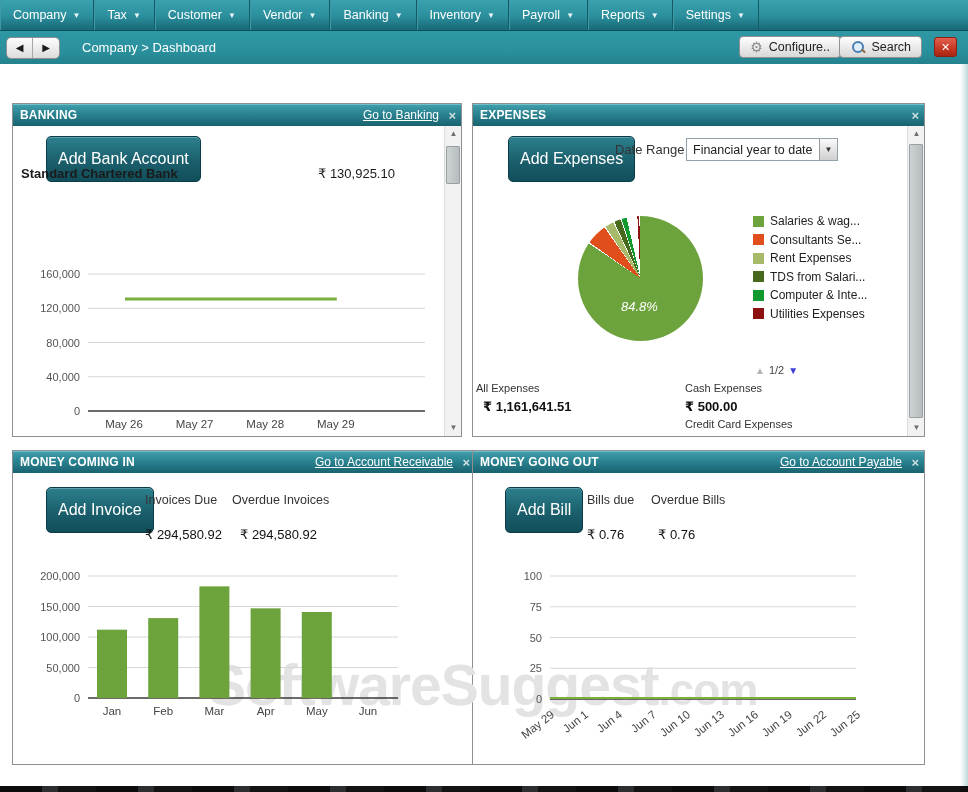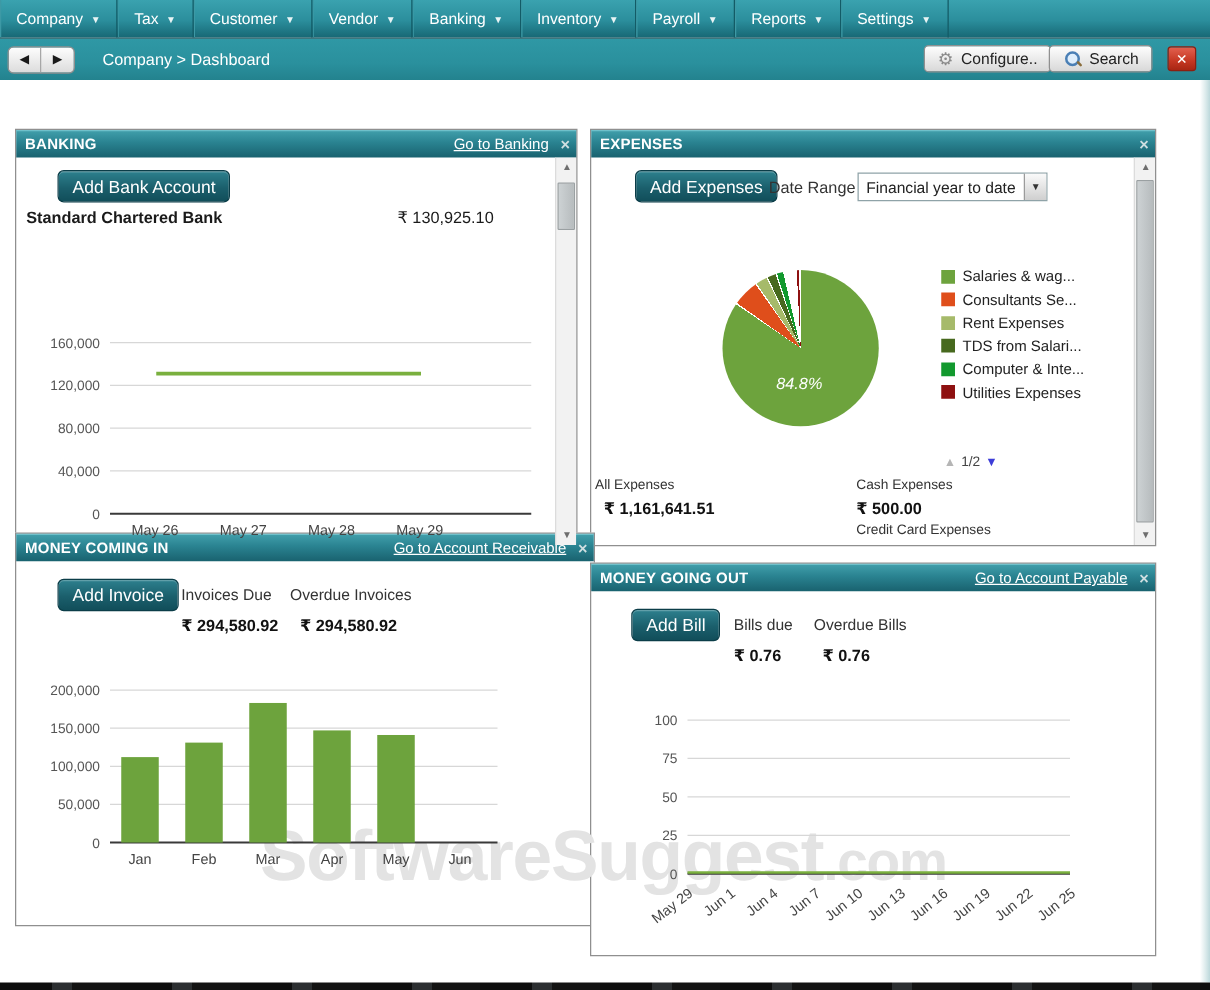--- a/index.html
+++ b/index.html
@@ -44,33 +44,33 @@
   .panel { position:absolute; background:#fff; border:1px solid #8f8f8f; }
   .panel-header { height:22px; background:linear-gradient(180deg,#42a0ac 0%,#2a8391 45%,#19626f 100%);
     display:flex; align-items:center; padding:0 7px; position:relative;
     box-shadow:0 1px 0 #6fc0ca inset; }
   .panel-title { color:#fff; font-size:12px; font-weight:bold; letter-spacing:.2px; }
   .panel-link { color:#fff; font-size:12px; text-decoration:underline; position:absolute; right:22px; cursor:pointer; }
   .panel-x { position:absolute; right:5px; color:#cfdfe1; font-size:13px; font-weight:bold; cursor:pointer; line-height:1; }
   .panel-body { position:relative; width:100%; overflow:hidden; }
   #panel-banking { left:12px; top:103px; width:450px; height:334px; }
   #panel-expenses { left:472px; top:103px; width:453px; height:334px; }
-  #panel-moneyin { left:12px; top:426px; width:464px; height:315px; }
+  #panel-moneyin { left:12px; top:450px; width:464px; height:315px; }
   #panel-moneyout { left:472px; top:450px; width:453px; height:315px; }
   .panel-body { height:calc(100% - 22px); }
 
   .teal-btn { position:absolute; background:linear-gradient(180deg,#2d808e 0%,#1b5f6c 55%,#114e5a 100%);
-    border:1px solid #0b3d48; border-radius:5px; color:#fff; font-size:14px; padding:4px 11px;
+    border:1px solid #0b3d48; border-radius:5px; color:#fff; font-size:16px; padding:13px 11px;
     cursor:pointer; box-shadow:0 1px 0 rgba(255,255,255,.25) inset; white-space:nowrap; }
 
   .acct-name { position:absolute; left:8px; top:40px; font-size:13px; font-weight:bold; color:#1a1a1a; }
   .acct-val  { position:absolute; left:305px; top:40px; font-size:13px; font-weight:normal; color:#1a1a1a; }
 
   .due-label { position:absolute; font-size:12.5px; color:#333; white-space:nowrap; }
-  .due-value { position:absolute; font-size:13px; font-weight:bold; color:#111; white-space:nowrap; }
+  .due-value { position:absolute; font-size:13px; font-weight:normal; color:#111; white-space:nowrap;margin-top:10px; }
 
   svg.chart { position:absolute; z-index:3; }
 
   
   .vscroll { position:absolute; top:0; width:17px; height:100%; background:#f2f2f2;
     border-left:1px solid #dcdcdc; z-index:4; }
   .vscroll .up,.vscroll .dn { position:absolute; left:0; width:17px; height:16px; color:#6e6e6e;
     font-size:8px; text-align:center; line-height:16px; cursor:pointer; }
   .vscroll .dn { bottom:0; }
   .vscroll .thumb { position:absolute; left:1px; width:14px;

